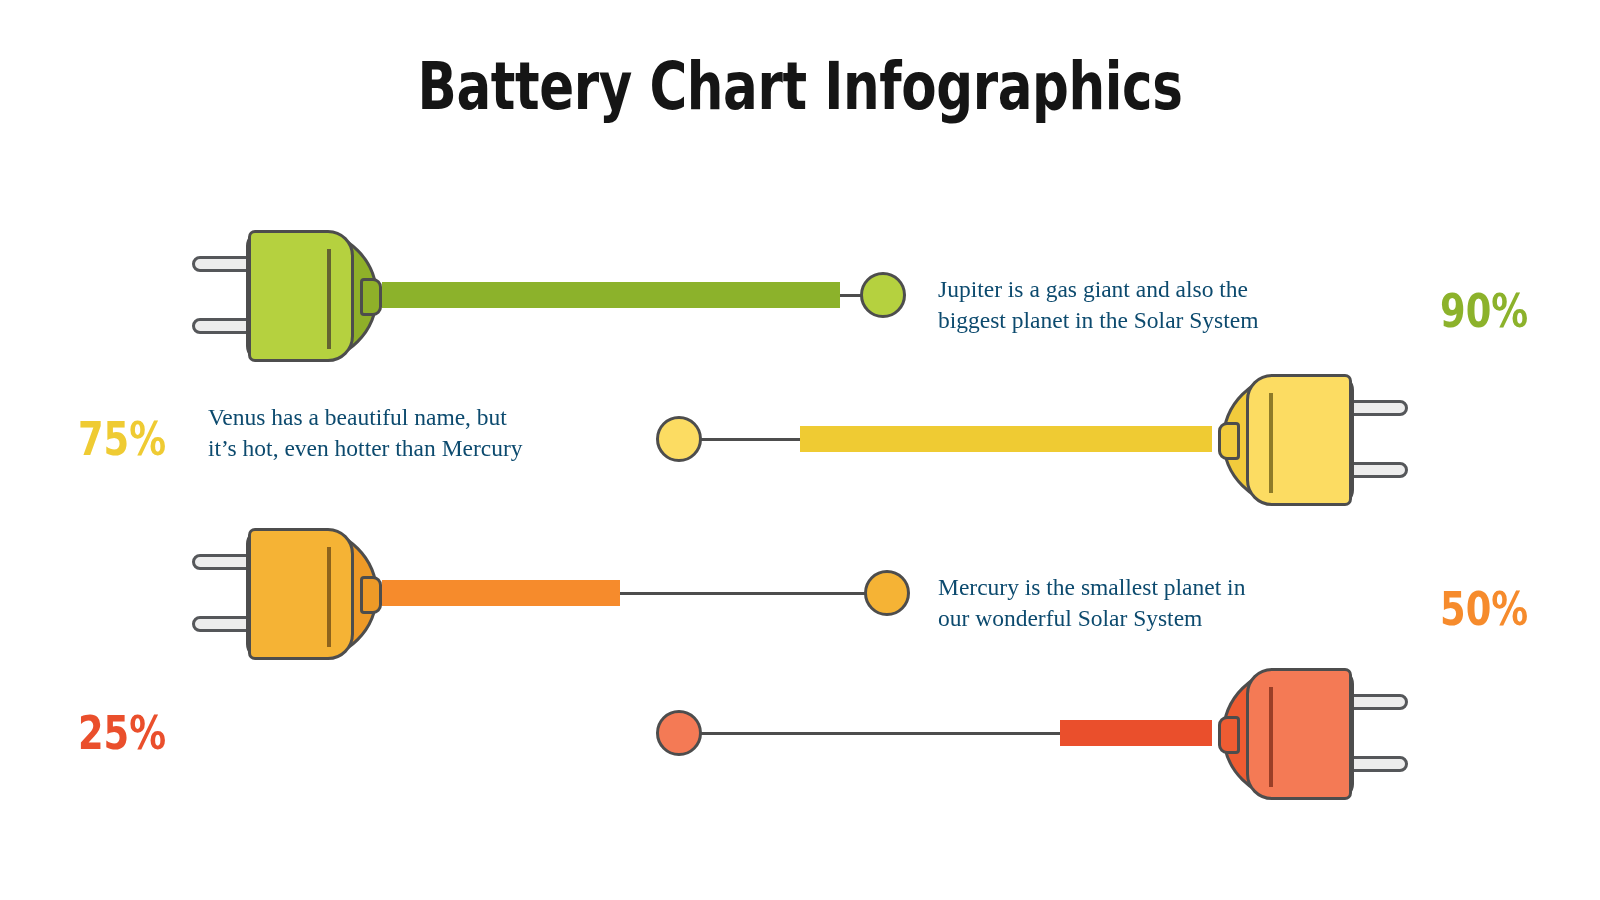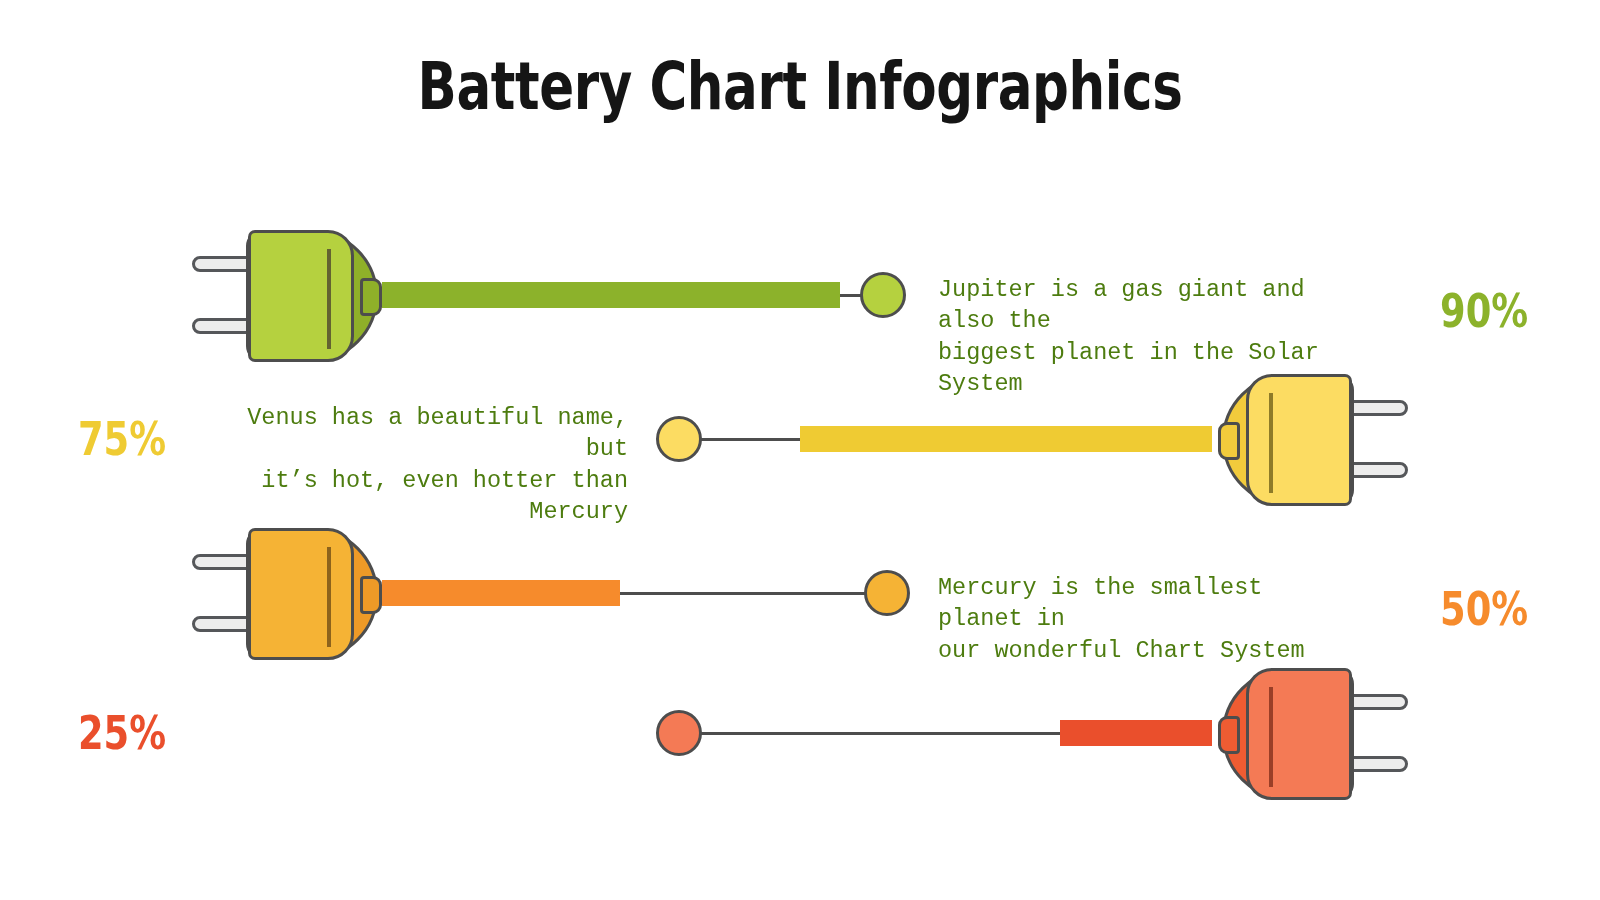--- a/index.html
+++ b/index.html
@@ -66,37 +66,37 @@
   }
   .pct-left {
     left: 78px;
     top: 48px;
     transform-origin: left center;
   }
 
   
   .desc {
     position: absolute;
-    font-family: Liberation Mono, monospace;
+    font-family: Liberation Serif, serif;
     font-size: 23.5px;
     line-height: 1.34;
-    color: #4d7c0f;
+    color: #0c4a6e;
     width: 420px;
     white-space: pre-line;
   }
   .desc-right {
     left: 938px;
     top: 54px;
     text-align: left;
   }
   .desc-left {
     left: 208px;
     top: 34px;
     width: 420px;
-    text-align: right;
+    text-align: left;
   }
 
   
   .track {
     position: absolute;
     height: 3px;
     background: #4d4d4d;
   }
 
   
@@ -225,21 +225,21 @@
       <div class="dome" style="background: rgb(238, 154, 39);"></div>
       <div class="neck" style="background: rgb(238, 154, 39);"></div>
       <div class="body" style="background: rgb(245, 179, 53);">
         <div class="accent" style="background: rgb(122, 85, 24);"></div>
       </div>
     </div>
     <div class="track" style="left:382px; top:74px; width:488px;"></div>
     <div class="fill" style="left: 382px; top: 62px; width: 238px; background: rgb(246, 139, 44);"></div>
     <div class="endcap" style="left: 864px; top: 52px; background: rgb(245, 179, 53);"></div>
     <div class="desc desc-right">Mercury is the smallest planet in
-our wonderful Chart System</div>
+our wonderful Solar System</div>
     <div class="pct pct-right" style="color: rgb(246, 139, 44);">50%</div>
   </div>
 
   <div class="row row-3">
     <div class="plug flip" style="left:1208px; top:6px;">
       <div class="prong p1"></div>
       <div class="prong p2"></div>
       <div class="dome" style="background: rgb(238, 92, 50);"></div>
       <div class="neck" style="background: rgb(238, 92, 50);"></div>
       <div class="body" style="background: rgb(244, 122, 85);">

